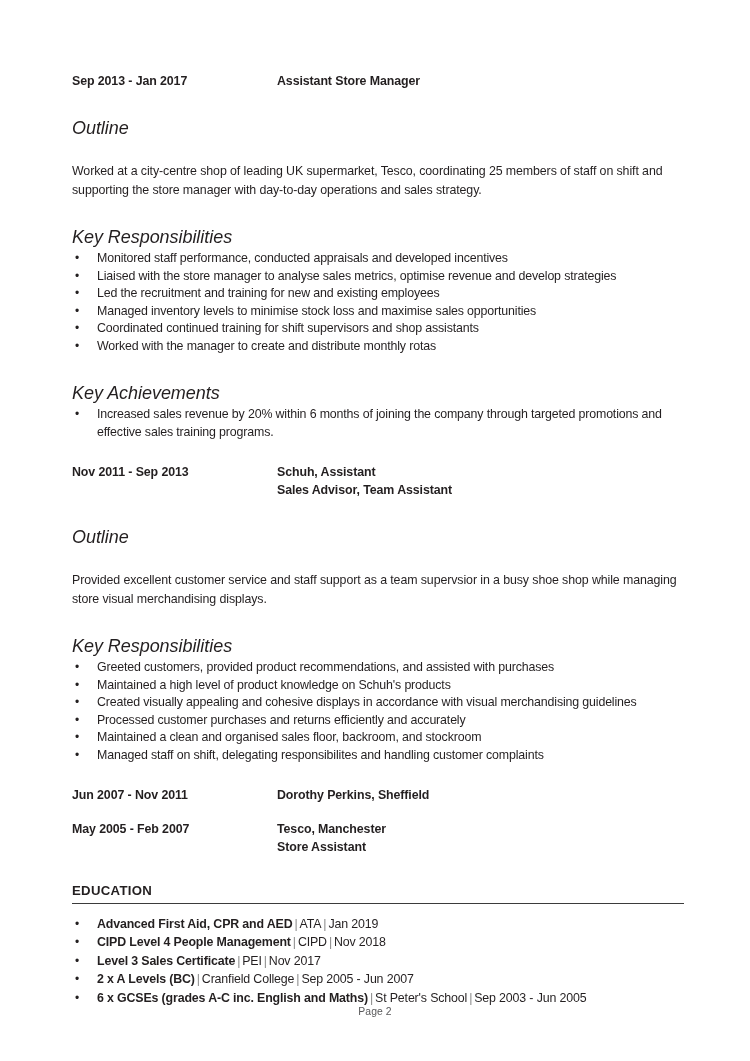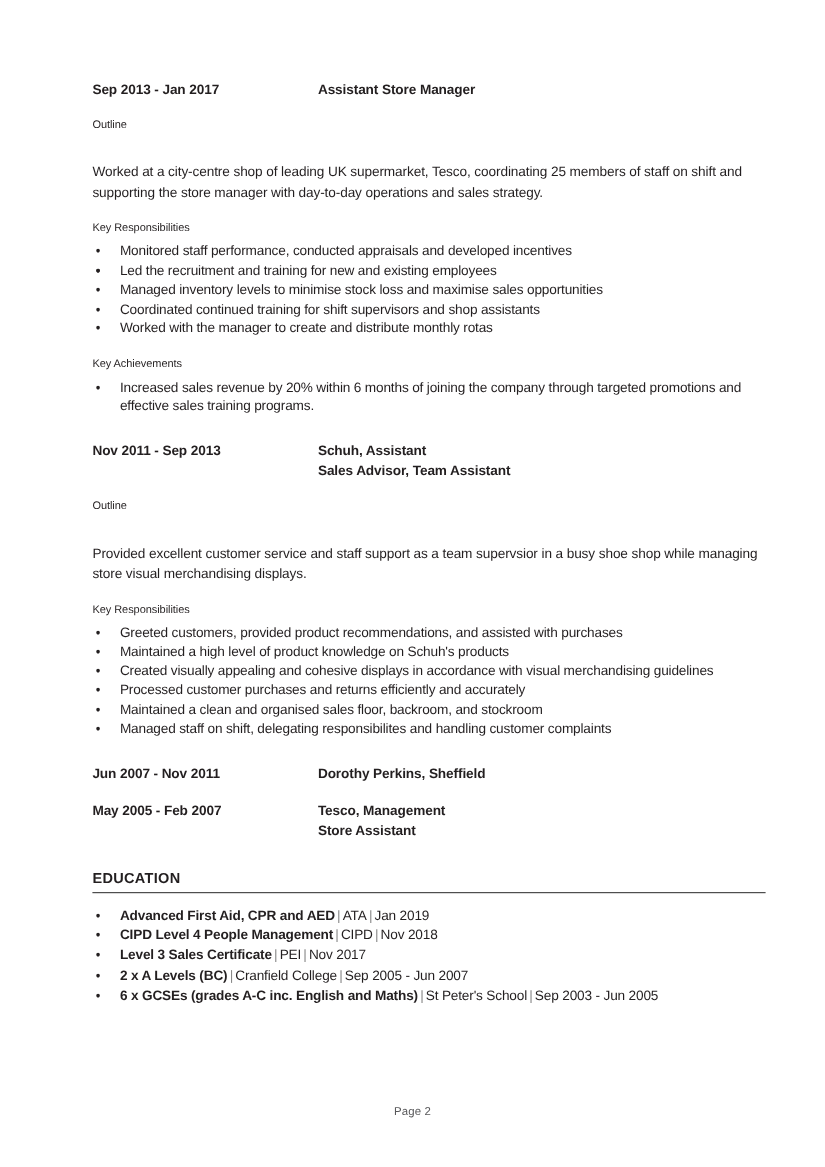--- a/index.html
+++ b/index.html
@@ -19,21 +19,21 @@
     position: absolute;
     left: 0;
     top: 0;
     width: 750px;
     height: 1061px;
     background: #ffffff;
     overflow: hidden;
   }
   .content {
     position: absolute;
-    left: 84px;
+    left: 72px;
     top: 72px;
     width: 614px;
   }
 
   
   .job-header {
     display: flex;
     align-items: flex-start;
     font-weight: bold;
     font-size: 12.4px;
@@ -48,23 +48,24 @@
   .job-info {
     flex: 1 1 auto;
   }
   .job-company, .job-title {
     font-weight: bold;
     display: block;
   }
 
   
   .sub-label {
-    font-size: 10px;
+    font-style: italic;
+    font-size: 18px;
     line-height: 17px;
-    margin-top: 15px;
+    margin-top: 30px;
     letter-spacing: -0.05px;
   }
 
   
   .para {
     font-size: 12.4px;
     line-height: 18.5px;
     margin-top: 25px;
     letter-spacing: -0.1px;
   }
@@ -164,21 +165,21 @@
           <span class="job-title">Assistant Store Manager</span>
         </div>
       </div>
 
       <div class="sub-label">Outline</div>
       <div class="para">Worked at a city-centre shop of leading UK supermarket, Tesco, coordinating 25 members of staff on shift and supporting the store manager with day-to-day operations and sales strategy.</div>
 
       <div class="sub-label">Key Responsibilities</div>
       <ul class="bullets">
         <li><span class="bullet-dot">•</span><span>Monitored staff performance, conducted appraisals and developed incentives</span></li>
-        <li><span class="bullet-dot">•</span></li>
+        <li><span class="bullet-dot">•</span><span>Liaised with the store manager to analyse sales metrics, optimise revenue and develop strategies</span></li>
         <li><span class="bullet-dot">•</span><span>Led the recruitment and training for new and existing employees</span></li>
         <li><span class="bullet-dot">•</span><span>Managed inventory levels to minimise stock loss and maximise sales opportunities</span></li>
         <li><span class="bullet-dot">•</span><span>Coordinated continued training for shift supervisors and shop assistants</span></li>
         <li><span class="bullet-dot">•</span><span>Worked with the manager to create and distribute monthly rotas</span></li>
       </ul>
 
       <div class="sub-label">Key Achievements</div>
       <ul class="bullets">
         <li><span class="bullet-dot">•</span><span>Increased sales revenue by 20% within 6 months of joining the company through targeted promotions and effective sales training programs.</span></li>
       </ul>
@@ -219,21 +220,21 @@
         </div>
       </div>
     </div>
 
     <div class="block-gap-md"></div>
 
     <div>
       <div class="job-header">
         <div class="job-dates">May 2005 - Feb 2007</div>
         <div class="job-info">
-          <span class="job-company">Tesco, Management</span>
+          <span class="job-company">Tesco, Manchester</span>
           <span class="job-title">Store Assistant</span>
         </div>
       </div>
     </div>
 
     <div style="height:27px"></div>
 
     <div>
       <div class="section-heading">EDUCATION</div>
       <div class="section-rule"></div>

